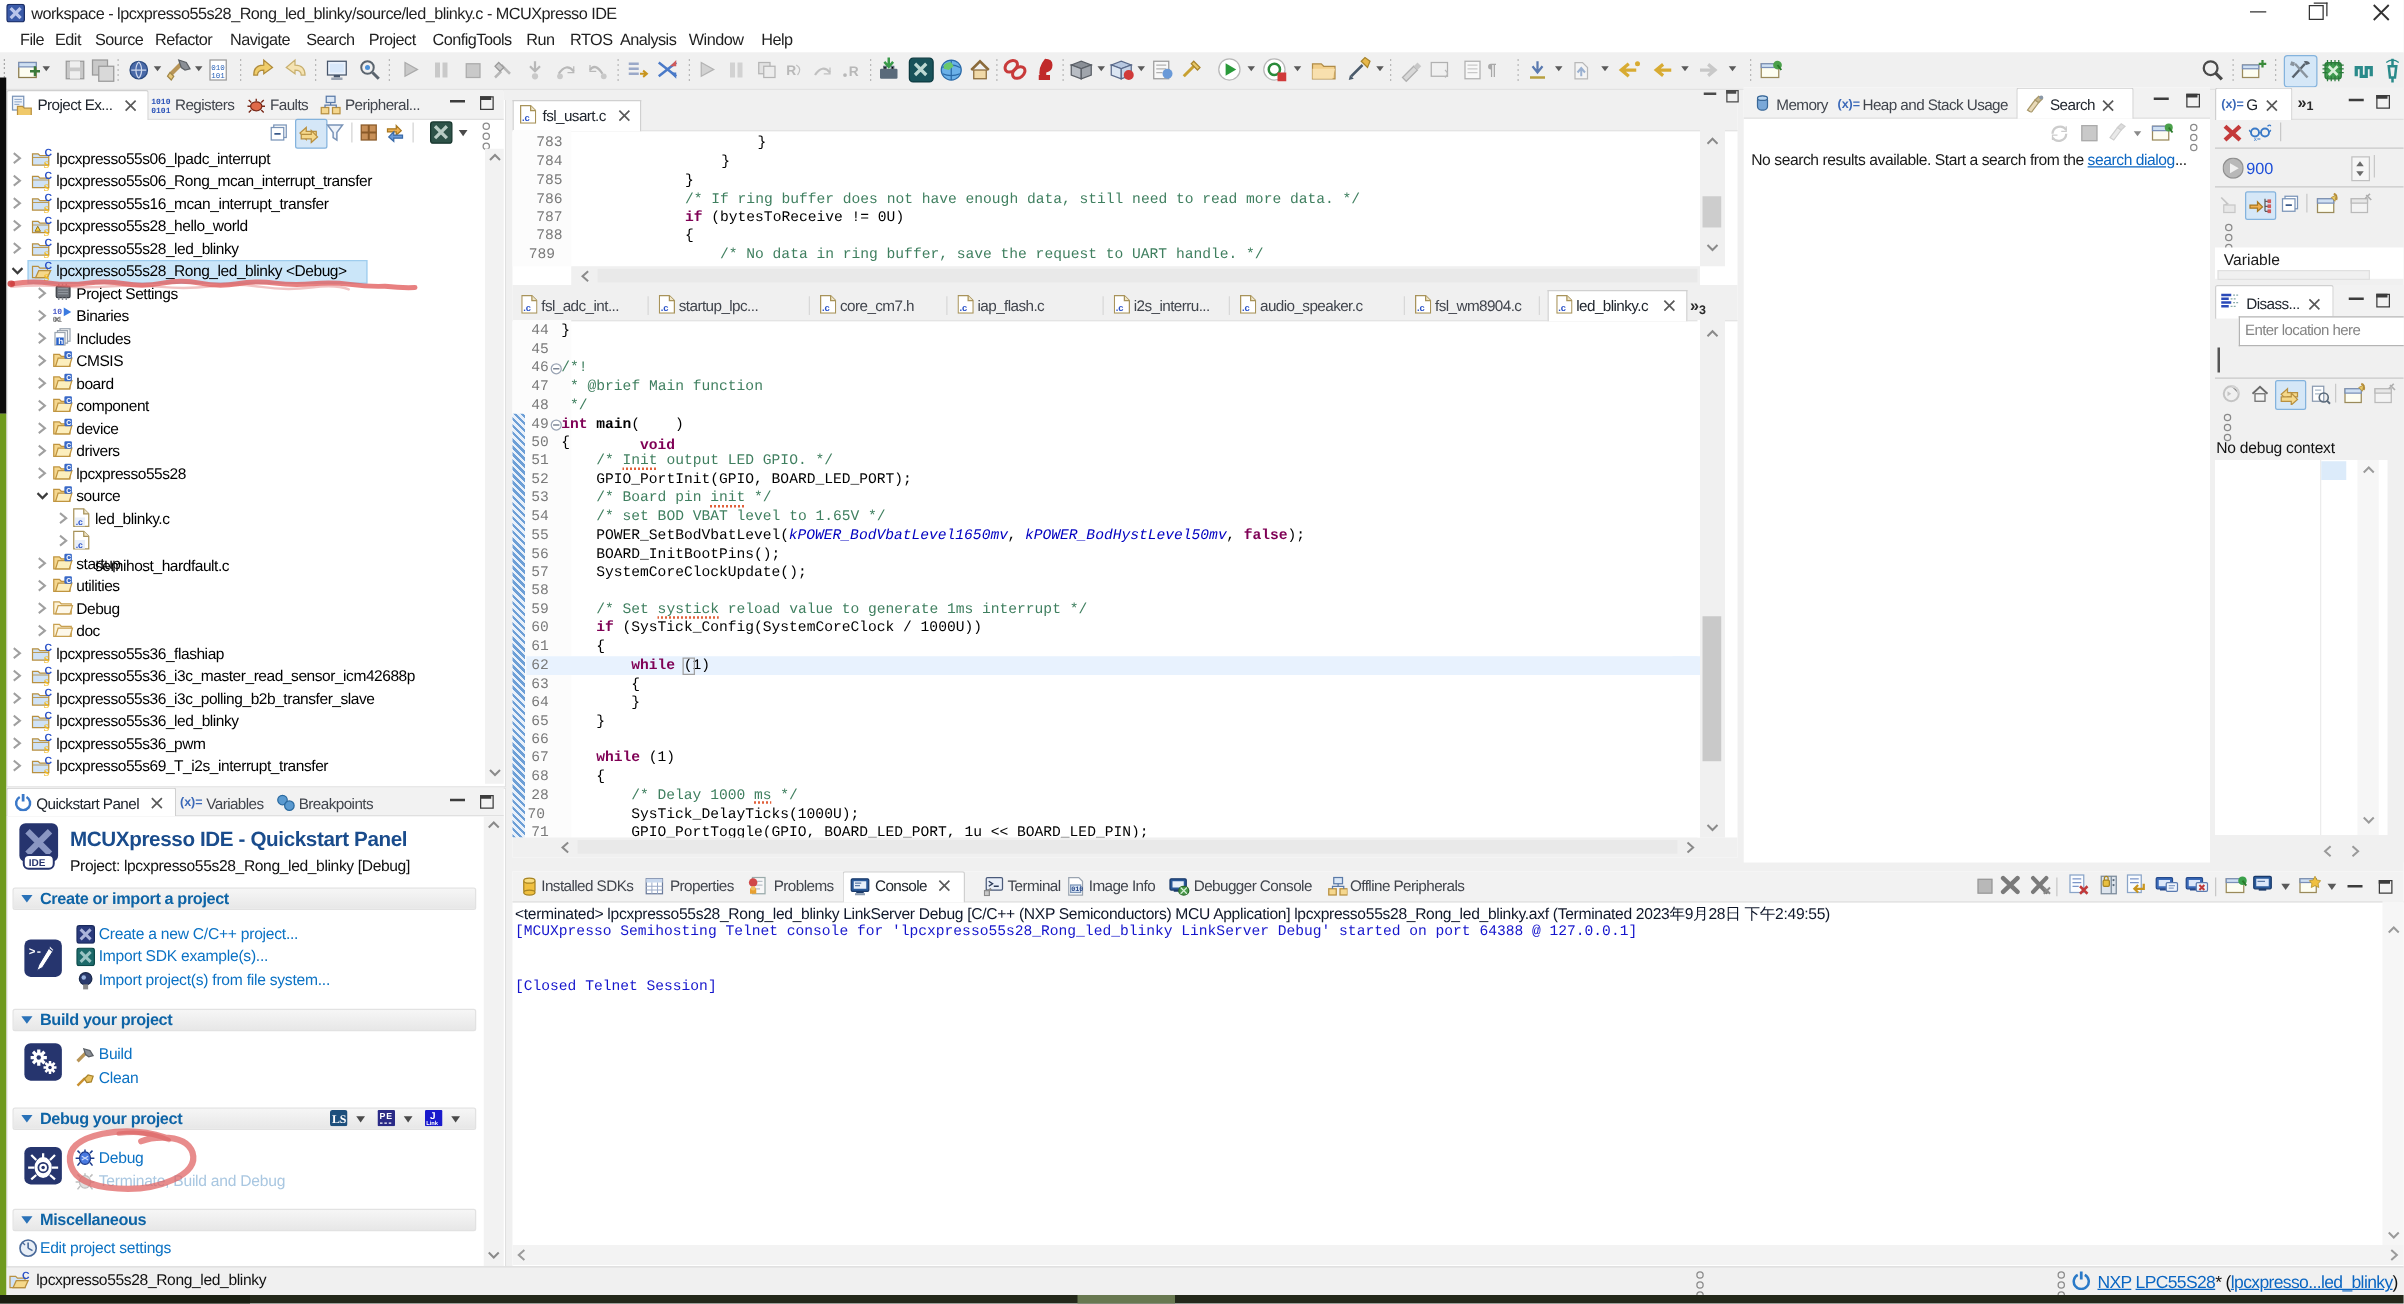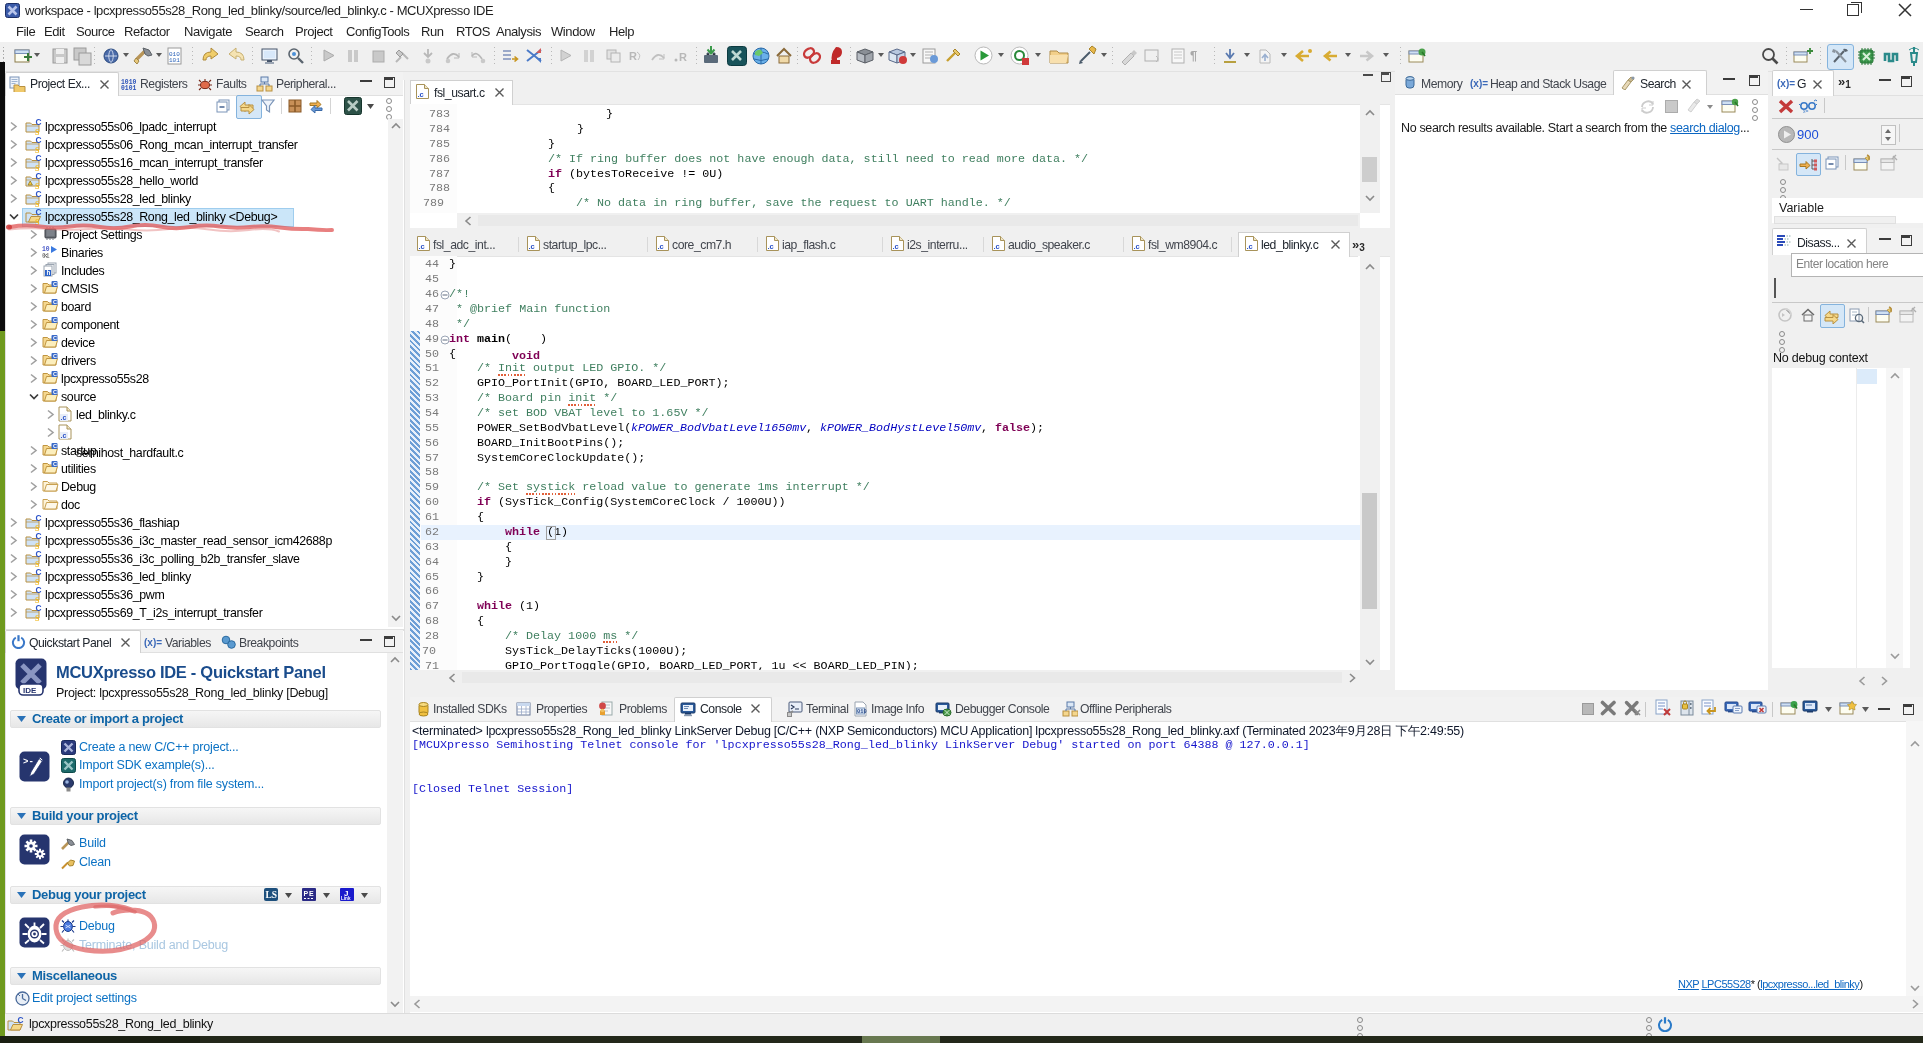--- a/index.html
+++ b/index.html
@@ -1498,21 +1498,21 @@
       </div>
 <div class="dots3 a" style="left:1646px;top:1017px;">
         <i></i>
         <i></i>
         <i></i>
       </div>
 <svg class="a" style="left:1657px;top:1016px" width="16" height="16">
         <path d="M5.2 3.9 a6 6 0 1 0 5.6 0" fill="none" stroke="#2a7ac8" stroke-width="2"></path>
         <path d="M8 1.2 v6.3" stroke="#2a7ac8" stroke-width="2.2"></path>
       </svg>
-<div class="a" style="left:1678px;top:978px;font-size:11px;letter-spacing:-0.5px;color:#0b66c2;"><span style="text-decoration:underline;">NXP</span> <span style="text-decoration:underline;">LPC55S28</span><span style="color:#111;">* (</span><span style="text-decoration:underline;">lpcxpresso...led_blinky</span><span style="color:#111;">)</span></div>
+<div class="a" style="left:1678px;top:1017px;font-size:14px;letter-spacing:-0.5px;color:#0b66c2;"><span style="text-decoration:underline;">NXP</span> <span style="text-decoration:underline;">LPC55S28</span><span style="color:#111;">* (</span><span style="text-decoration:underline;">lpcxpresso...led_blinky</span><span style="color:#111;">)</span></div>
 <div class="a" style="left:0;top:62px;width:5px;height:269px;background:#0c0c0c;"></div>
 <div class="a" style="left:0;top:331px;width:5px;height:705px;background:#6f9a1e;"></div>
 <div class="a" style="left:0;top:1036px;width:1923px;height:7px;background:#23281a;"></div>
 <div class="a" style="left:862px;top:1036px;width:78px;height:7px;background:#687850;"></div>
 <div class="a" style="left:0;top:1036px;width:200px;height:7px;background:#1a1f12;"></div>
 <svg class="a" style="left:0;top:0;z-index:50" width="1923" height="1043" pointer-events="none">
 <path d="M10 227 q15 -2.5 30 -0.5 t30 0 t30 0.5 t30 -0.5 t30 0 t30 0.5 t30 -0.5 t30 0.5 t30 0.5 t28 1.5 q14 1.5 24 1" stroke="#e26060" stroke-width="4" fill="none" opacity="0.8" stroke-linecap="round"></path>
 <path d="M9 229.5 q20 -2 40 -0.5 t40 0 t40 0.5 t40 -0.5 t40 0.5 t40 0.5 t30 1.5" stroke="#dd6a6a" stroke-width="2" fill="none" opacity="0.4" stroke-linecap="round"></path>
 <ellipse cx="9" cy="227" rx="3" ry="2.6" fill="#cc3a3a" opacity="0.85"></ellipse>
 <path d="M132 910 q-24 -8 -50 -3 q-28 6 -26 22 q2 17 30 21 q30 4 52 -6 q20 -9 16 -22 q-4 -12 -24 -12 q-10 0 -17 3" stroke="#e06666" stroke-width="5" fill="none" opacity="0.75" stroke-linecap="round"></path>

